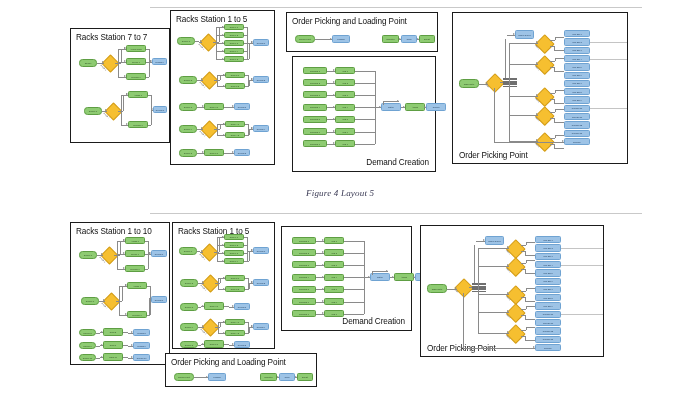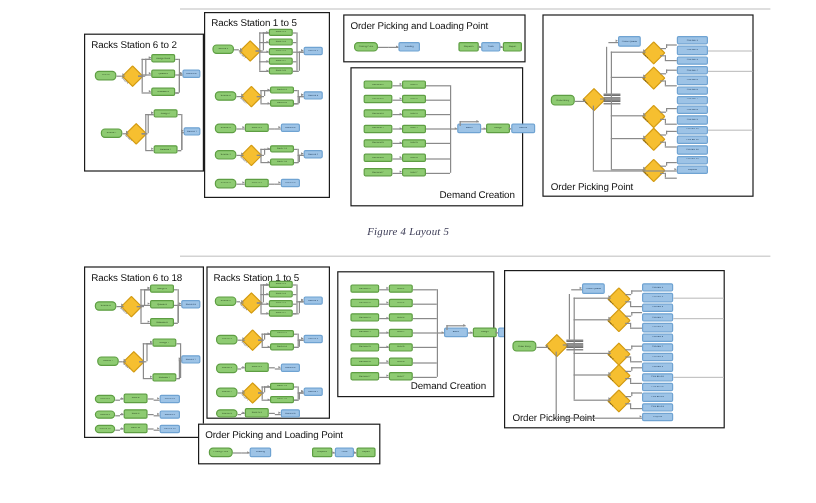--- a/index.html
+++ b/index.html
@@ -122,21 +122,21 @@
 
 <div class="page">
 
   <div class="hrule" style="left:150px; top:7px; width:492px;"></div>
   <div class="hrule" style="left:150px; top:213px; width:492px;"></div>
 
   <div class="caption" style="left:306px; top:188px;">Figure 4 Layout 5</div>
 
   <div id="panel-root">
       <div class="panel" style="left:70px;top:28px;width:100px;height:115px;">
-        <div class="panel-title tl">Racks Station 6 to 2</div>
+        <div class="panel-title tl">Racks Station 7 to 7</div>
         <div class="node n-green n-term" style="left:8px;top:30px;width:18px;height:8px;">
           <span class="lbl">Source</span>
         </div>
         <div class="n-diamond" style="left:33px;top:28px;width:11px;height:11px;"><span class="lbl">Decide 6</span></div>
         <div class="node n-green" style="left:55px;top:16px;width:20px;height:7px;">
           <span class="lbl">Assign Rack</span>
         </div>
         <div class="node n-green" style="left:55px;top:29px;width:20px;height:7px;">
           <span class="lbl">Queue 6</span>
         </div>
@@ -588,21 +588,21 @@
         <div class="conn v" style="left:56px;top:29.75px;width:0.8px;height:98px;"></div>
         <div class="conn v" style="left:56px;top:69px;width:0.8px;height:2px;"></div>
         <div class="conn v" style="left:40.5px;top:75px;width:0.7px;height:53.599999999999994px;"></div>
         <div class="conn h" style="left:40.5px;top:128.6px;width:70.5px;height:0.7px;"></div>
         <div class="arrow" style="left:108.6px;top:127.3px;"></div>
         <div class="conn h faint" style="left:137px;top:29px;width:37px;height:0.7px;"></div>
         <div class="conn h faint" style="left:137px;top:45.60000000000001px;width:37px;height:0.7px;"></div>
         <div class="conn h faint" style="left:137px;top:95.4px;width:37px;height:0.7px;"></div>
       </div>
       <div class="panel" style="left:70px;top:222px;width:100px;height:143px;">
-        <div class="panel-title tl">Racks Station 6 to 18</div>
+        <div class="panel-title tl">Racks Station 1 to 10</div>
         <div class="node n-green n-term" style="left:8px;top:28px;width:18px;height:8px;">
           <span class="lbl">Source 6</span>
         </div>
         <div class="n-diamond" style="left:32px;top:26px;width:11px;height:11px;"><span class="lbl">Decide 6</span></div>
         <div class="node n-green" style="left:54px;top:14px;width:20px;height:7px;">
           <span class="lbl">Assign 6</span>
         </div>
         <div class="node n-green" style="left:54px;top:27px;width:20px;height:7px;">
           <span class="lbl">Queue 6</span>
         </div>

